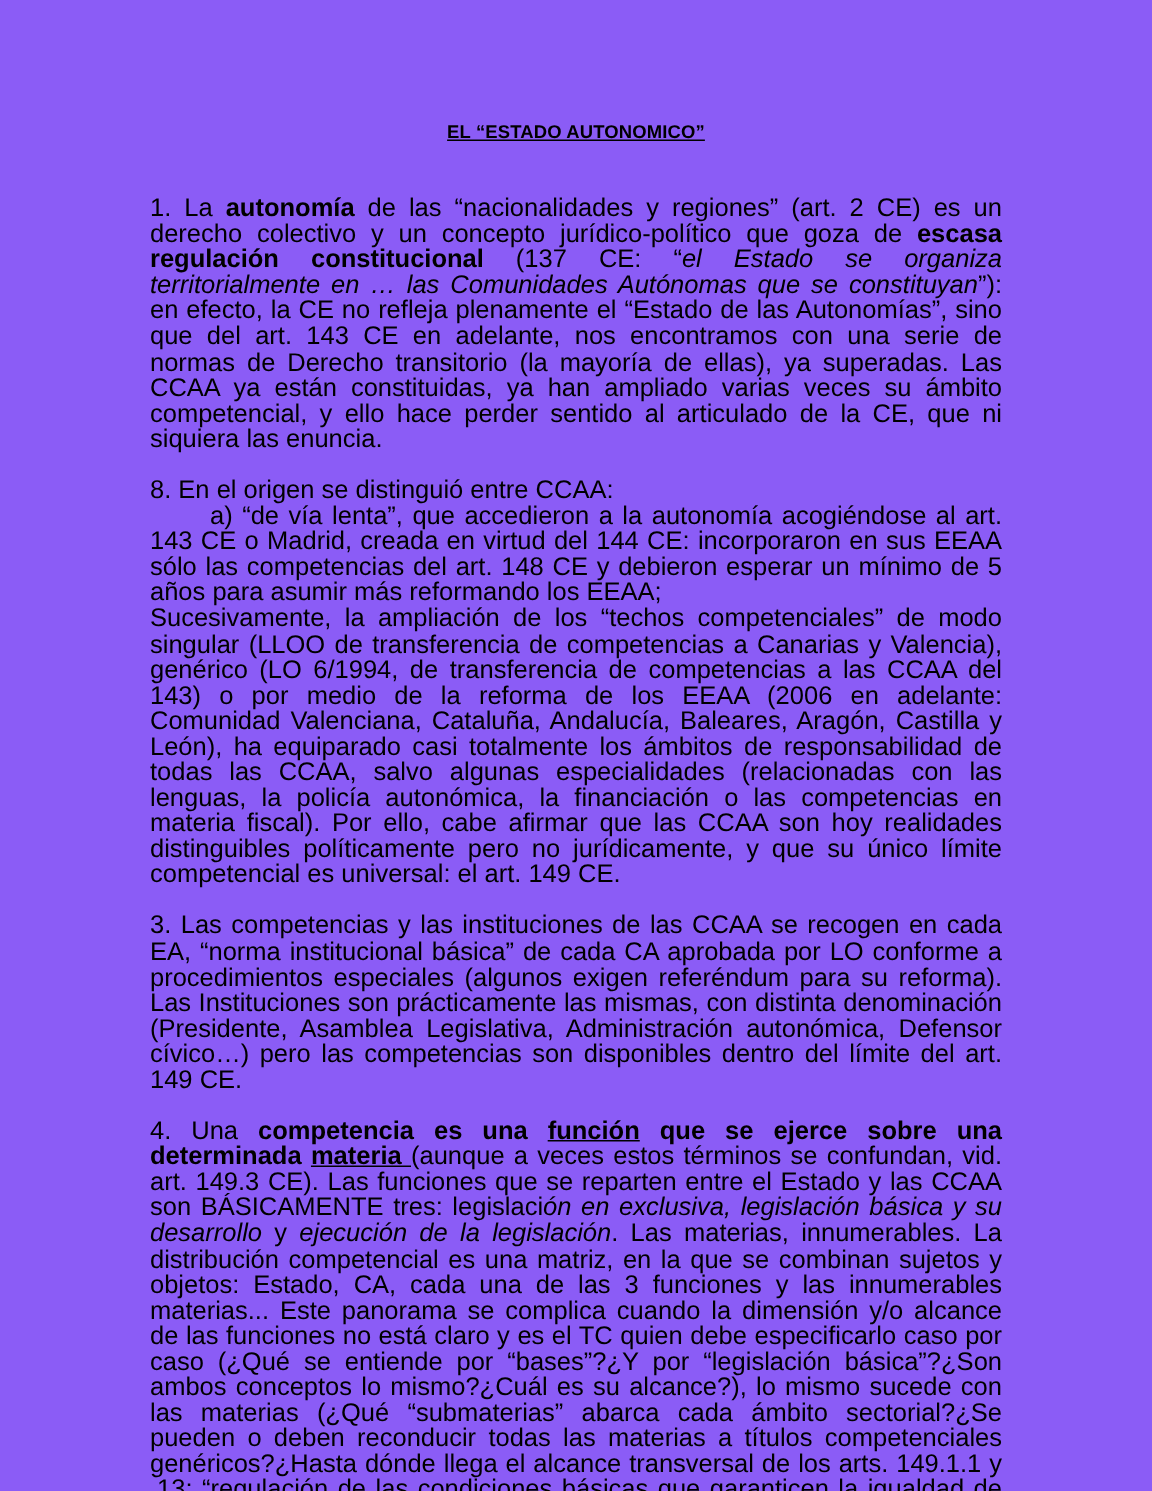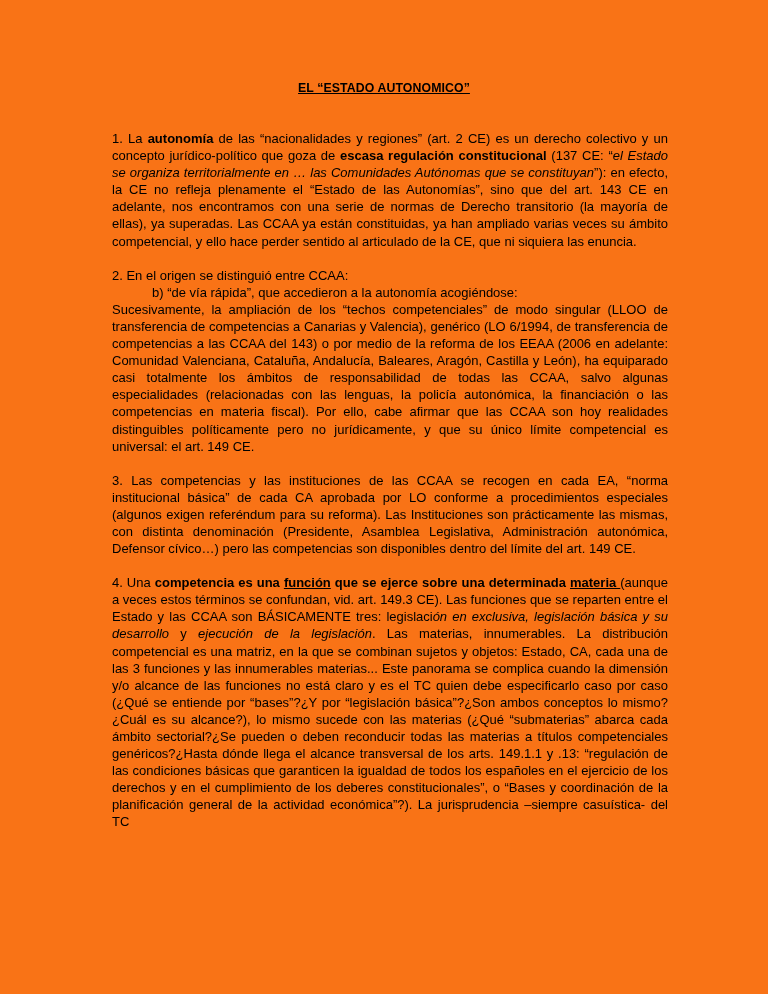--- a/index.html
+++ b/index.html
@@ -11,21 +11,21 @@
     width: 768px;
     height: 994px;
     font-family: "Liberation Sans", sans-serif;
     color: #000000;
     overflow: hidden;
   }
   .page {
     position: relative;
     width: 768px;
     height: 994px;
-    background: #f97316;
+    background: #8b5cf6;
     box-sizing: border-box;
     padding: 0;
   }
   .content {
     position: absolute;
     left: 100px;
     top: 80px;
     width: 568px;
   }
   .doc-title {
@@ -33,22 +33,22 @@
     font-weight: bold;
     font-size: 12.3px;
     line-height: 16px;
     letter-spacing: 0.1px;
     margin: 0 0 34px 0;
   }
   .doc-title span.ul {
     text-decoration: underline;
   }
   p.para {
-    margin: 0 0 17px 12px;
-    font-size: 13px;
+    margin: 0 0 17px 0;
+    font-size: 17px;
     line-height: 17.1px;
     text-align: justify;
     text-justify: inter-word;
     -webkit-hyphens: none;
     hyphens: none;
   }
   p.para.tight {
     margin-bottom: 0;
   }
   p.para.nojust {
@@ -64,24 +64,24 @@
 </head>
 <body>
 
 <div class="page">
   <div class="content">
 
     <div class="doc-title"><span class="ul">EL “ESTADO AUTONOMICO”</span></div>
 
     <p class="para"><span>1. La </span><b>autonomía</b><span> de las “nacionalidades y regiones” (art. 2 CE) es un derecho colectivo y un concepto jurídico-político que goza de </span><b>escasa regulación constitucional</b><span> (137 CE: “</span><i>el Estado se organiza territorialmente en … las Comunidades Autónomas que se constituyan</i><span>”): en efecto, la CE no refleja plenamente el “Estado de las Autonomías”, sino que del art. 143 CE en adelante, nos encontramos con una serie de normas de Derecho transitorio (la mayoría de ellas), ya superadas. Las CCAA ya están constituidas, ya han ampliado varias veces su ámbito competencial, y ello hace perder sentido al articulado de la CE, que ni siquiera las enuncia.</span></p>
 
-    <p class="para tight nojust">2. En el origen se distinguió entre CCAA:</p>
+    <p class="para tight nojust">8. En el origen se distinguió entre CCAA:</p>
 
+    <p class="para tight ind1">a) “de vía lenta”, que accedieron a la autonomía acogiéndose al art. 143 CE o Madrid, creada en virtud del 144 CE: incorporaron en sus EEAA sólo las competencias del art. 148 CE y debieron esperar un mínimo de 5 años para asumir más reformando los EEAA;</p>
 
-    <p class="para tight nojust ind1">b) “de vía rápida”, que accedieron a la autonomía acogiéndose:</p>
 
 
 
 
     <p class="para">Sucesivamente, la ampliación de los “techos competenciales” de modo singular (LLOO de transferencia de competencias a Canarias y Valencia), genérico (LO 6/1994, de transferencia de competencias a las CCAA del 143) o por medio de la reforma de los EEAA (2006 en adelante: Comunidad Valenciana, Cataluña, Andalucía, Baleares, Aragón, Castilla y León), ha equiparado casi totalmente los ámbitos de responsabilidad de todas las CCAA, salvo algunas especialidades (relacionadas con las lenguas, la policía autonómica, la financiación o las competencias en materia fiscal). Por ello, cabe afirmar que las CCAA son hoy realidades distinguibles políticamente pero no jurídicamente, y que su único límite competencial es universal: el art. 149 CE.</p>
 
     <p class="para">3. Las competencias y las instituciones de las CCAA se recogen en cada EA, “norma institucional básica” de cada CA aprobada por LO conforme a procedimientos especiales (algunos exigen referéndum para su reforma). Las Instituciones son prácticamente las mismas, con distinta denominación (Presidente, Asamblea Legislativa, Administración autonómica, Defensor cívico…) pero las competencias son disponibles dentro del límite del art. 149 CE.</p>
 
     <p class="para"><span>4. Una </span><b><span>competencia es una </span><u>función</u><span> que se ejerce sobre una determinada </span><u>materia </u></b><span>(aunque a veces estos términos se confundan, vid. art. 149.3 CE). Las funciones que se reparten entre el Estado y las CCAA son BÁSICAMENTE tres: legislaci</span><i>ón en exclusiva, legislación básica y su desarrollo</i><span> y </span><i>ejecución de la legislación</i><span>. Las materias, innumerables. La distribución competencial es una matriz, en la que se combinan sujetos y objetos: Estado, CA, cada una de las 3 funciones y las innumerables materias... Este panorama se complica cuando la dimensión y/o alcance de las funciones no está claro y es el TC quien debe especificarlo caso por caso (¿Qué se entiende por “bases”?¿Y por “legislación básica”?¿Son ambos conceptos lo mismo?¿Cuál es su alcance?), lo mismo sucede con las materias (¿Qué “submaterias” abarca cada ámbito sectorial?¿Se pueden o deben reconducir todas las materias a títulos competenciales genéricos?¿Hasta dónde llega el alcance transversal de los arts. 149.1.1 y .13: “regulación de las condiciones básicas que garanticen la igualdad de todos los españoles en el ejercicio de los derechos y en el cumplimiento de los deberes constitucionales”, o “Bases y coordinación de la planificación general de la actividad económica”?). La jurisprudencia –siempre casuística- del TC</span></p>
 

